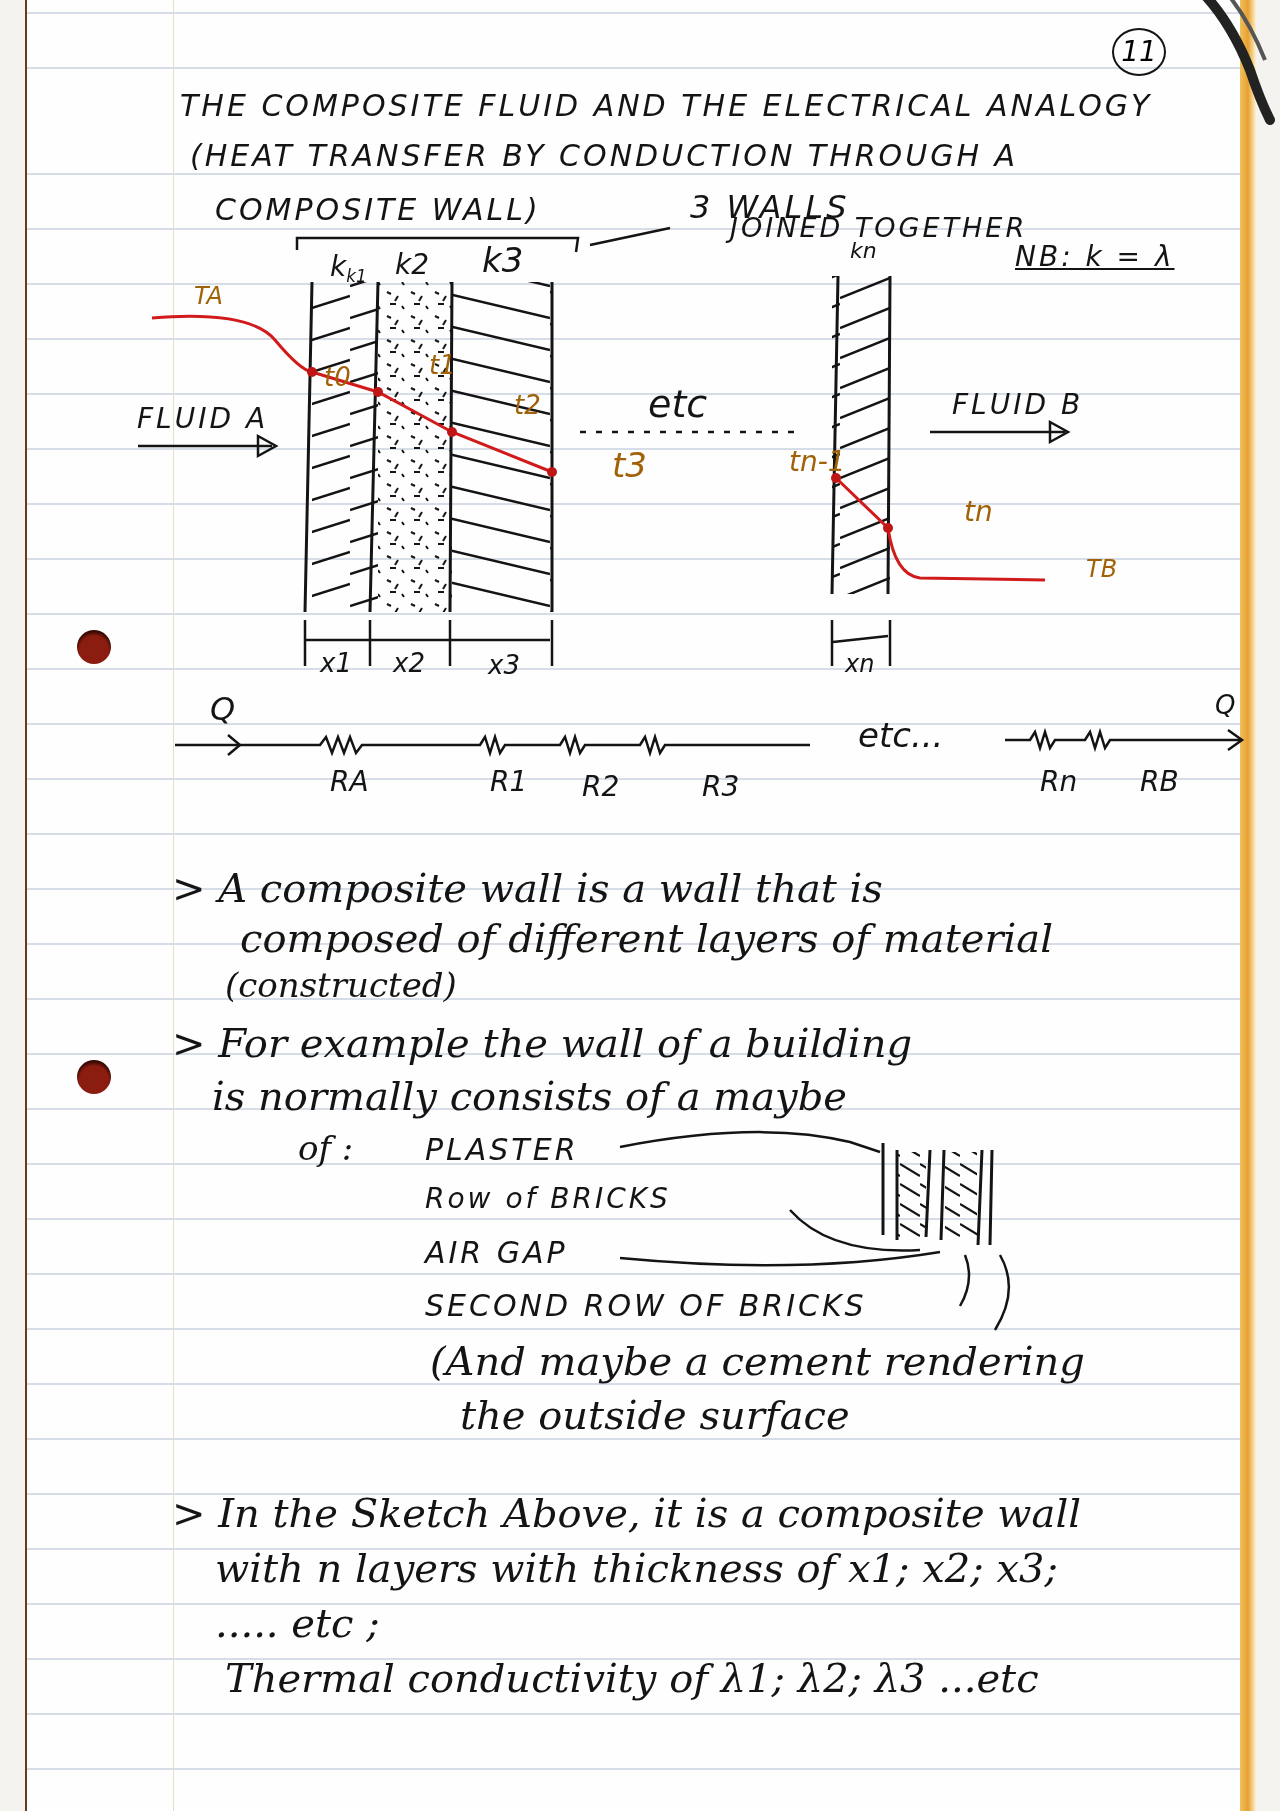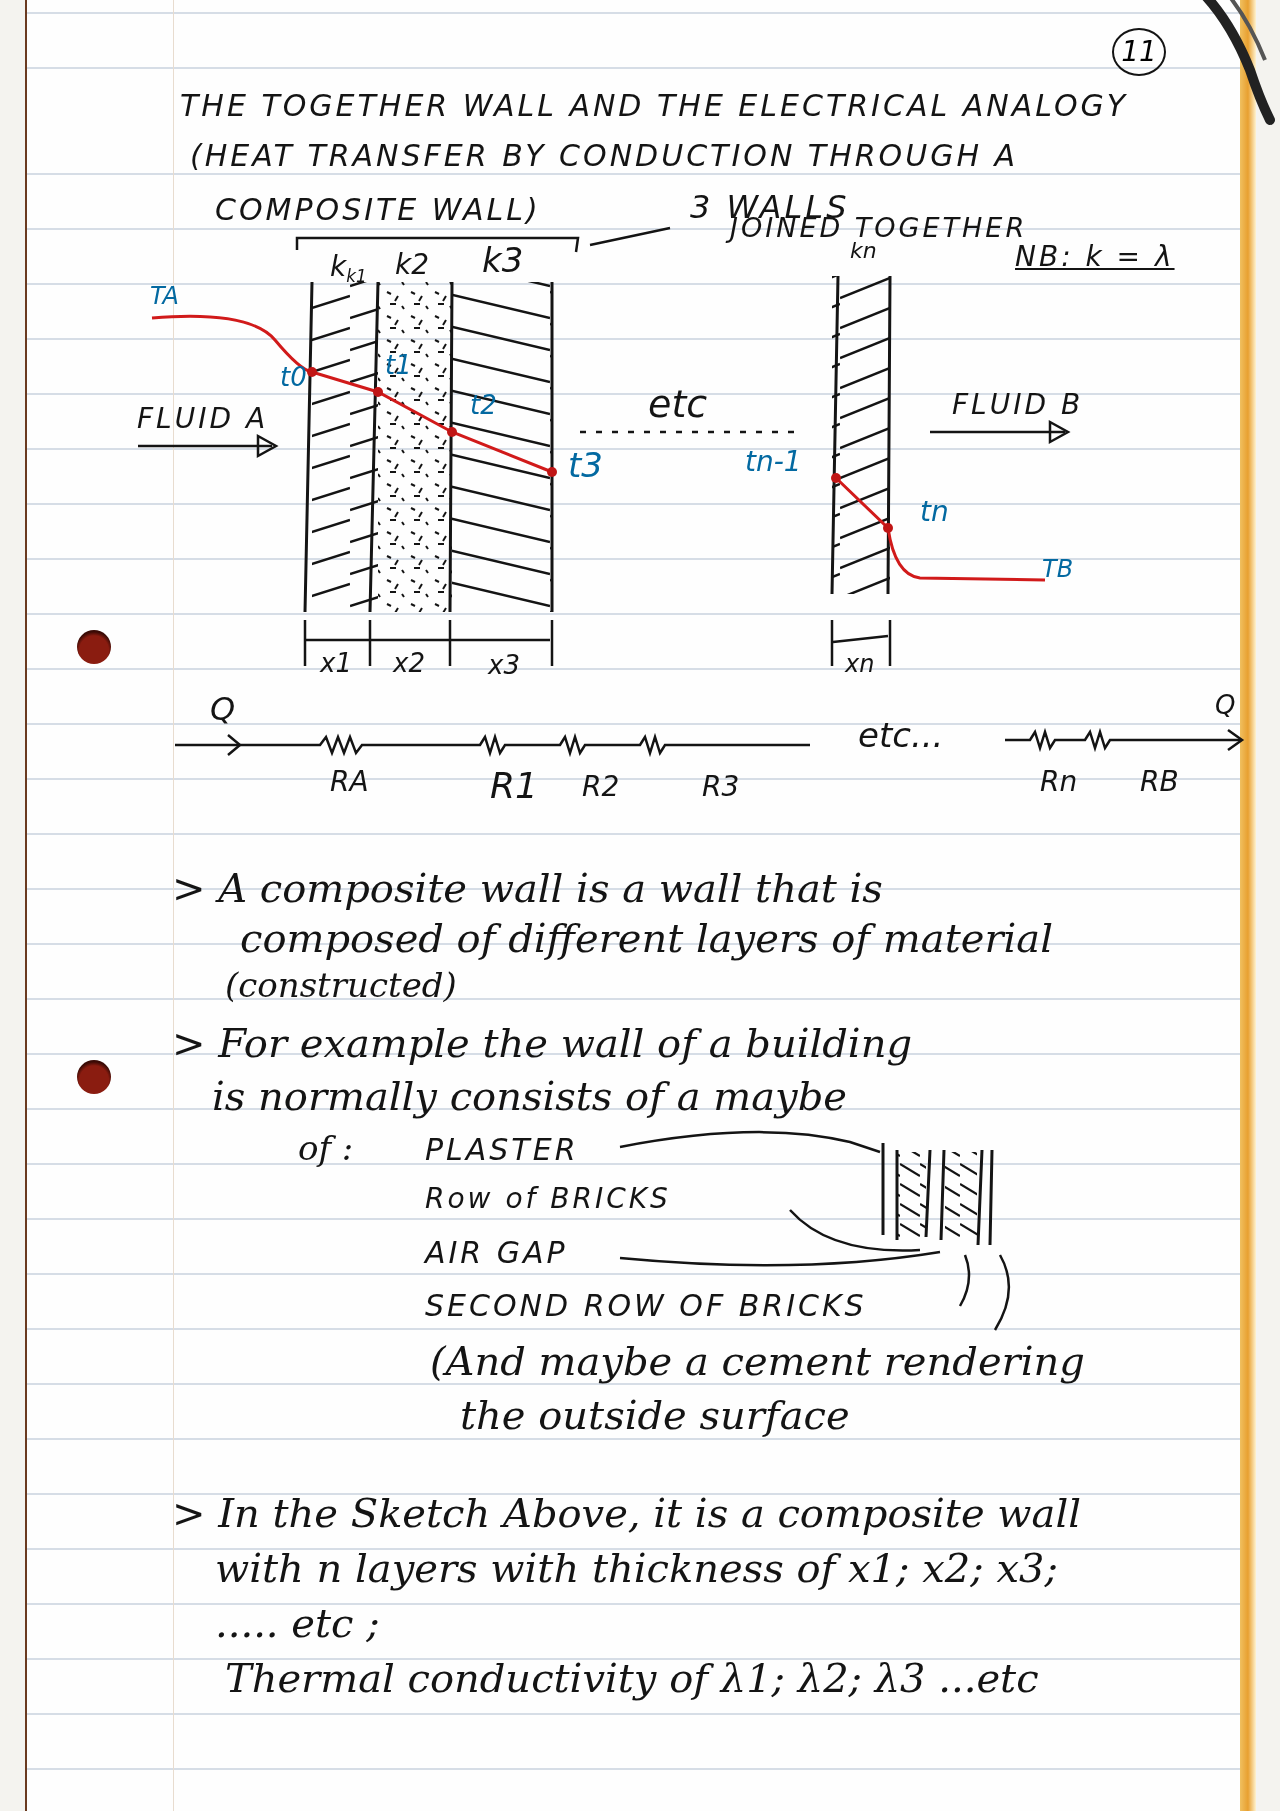--- a/index.html
+++ b/index.html
@@ -11,21 +11,21 @@
            background-position: 0 120px; }
   .margin-line { position:absolute; left:173px; top:0; width:1px; height:1811px; background:#e8dccf; }
   .edge-strip { position:absolute; left:1240px; top:0; width:16px; height:1811px;
                 background:linear-gradient(to right,#f0c060,#e8a030 50%,#fff3d0); }
   .clip { position:absolute; left:1190px; top:-20px; width:90px; height:200px; }
   .hole { position:absolute; width:34px; height:34px; border-radius:50%;
           background:radial-gradient(circle at 50% 60%, #8a1c10 0 55%, #3a0a05 70%); }
   .hand { position:absolute; font-family:"DejaVu Sans", sans-serif; color:#141414; white-space:nowrap; }
   .caps { letter-spacing:3px; font-size:30px; font-weight:normal; font-style:italic; }
   .cursive { font-family:"DejaVu Serif", serif; font-style:italic; font-size:40px; }
-  .red { color:#0369a1; }
+  .red { color:#a16207;margin-left:44px; }
   .pagenum { position:absolute; left:1112px; top:28px; width:50px; height:44px; border:2.5px solid #141414;
              border-radius:50%; text-align:center; line-height:44px; font-size:28px; font-style:italic; }
   svg.diagram { position:absolute; left:0; top:0; }
   .sub { font-size:0.6em; vertical-align:-0.35em; }
 </style>
 </head>
 <body>
 
 <div class="paper"></div>
 <div class="margin-line"></div>
@@ -34,21 +34,21 @@
 <svg class="clip" viewBox="0 0 90 200">
   <path d="M10 10 Q40 40 60 90 Q70 120 80 140" stroke="#222" stroke-width="10" fill="none" stroke-linecap="round"></path>
   <path d="M25 0 Q55 30 75 80" stroke="#555" stroke-width="4" fill="none"></path>
 </svg>
 
 <div class="hole" style="left:77px; top:630px;"></div>
 <div class="hole" style="left:77px; top:1060px;"></div>
 
 <div class="pagenum">11</div>
 
-<div class="hand caps" style="left:180px; top:88px;">THE TOGETHER WALL AND THE ELECTRICAL ANALOGY</div>
+<div class="hand caps" style="left:180px; top:88px;">THE COMPOSITE FLUID AND THE ELECTRICAL ANALOGY</div>
 <div class="hand caps" style="left:190px; top:138px;">(HEAT TRANSFER BY CONDUCTION THROUGH A</div>
 <div class="hand caps" style="left:215px; top:192px;">COMPOSITE WALL)</div>
 <div class="hand caps" style="left:690px; top:188px; font-size:32px;">3 WALLS</div>
 <div class="hand caps" style="left:730px; top:212px; font-size:27px;">JOINED TOGETHER</div>
 <div class="hand caps" style="left:1015px; top:240px; font-size:28px; text-decoration:underline;">NB: k = λ</div>
 
 <svg class="diagram" width="1280" height="820" viewBox="0 0 1280 820">
   <defs>
     <pattern id="hatchR" width="70" height="32" patternUnits="userSpaceOnUse">
       <path d="M0 30 L70 8" stroke="#141414" stroke-width="2.5"></path>
@@ -121,21 +121,21 @@
 <div class="hand" style="left:648px; top:382px; font-size:38px; font-style:italic;">etc</div>
 
 <div class="hand" style="left:320px; top:648px; font-size:26px; font-style:italic;">x1</div>
 <div class="hand" style="left:393px; top:648px; font-size:26px; font-style:italic;">x2</div>
 <div class="hand" style="left:488px; top:650px; font-size:26px; font-style:italic;">x3</div>
 <div class="hand" style="left:845px; top:650px; font-size:24px; font-style:italic;">xn</div>
 
 <div class="hand" style="left:210px; top:690px; font-size:32px; font-style:italic;">Q</div>
 <div class="hand" style="left:1215px; top:690px; font-size:26px; font-style:italic;">Q</div>
 <div class="hand" style="left:330px; top:765px; font-size:28px; font-style:italic;">RA</div>
-<div class="hand" style="left:490px; top:765px; font-size:36px; font-style:italic;text-align:center;">R1</div>
+<div class="hand" style="left:490px; top:765px; font-size:28px; font-style:italic;text-align:center;">R1</div>
 <div class="hand" style="left:582px; top:770px; font-size:28px; font-style:italic;">R2</div>
 <div class="hand" style="left:702px; top:770px; font-size:28px; font-style:italic;">R3</div>
 <div class="hand" style="left:858px; top:715px; font-size:34px; font-style:italic;">etc...</div>
 <div class="hand" style="left:1040px; top:765px; font-size:28px; font-style:italic;">Rn</div>
 <div class="hand" style="left:1140px; top:765px; font-size:28px; font-style:italic;">RB</div>
 
 <div class="hand cursive" style="left:172px; top:865px;">&gt; A composite wall is a wall that is</div>
 <div class="hand cursive" style="left:228px; top:915px;margin-left:12px;">composed of different layers of material</div>
 <div class="hand cursive" style="left:225px; top:965px; font-size:34px;text-align:center;">(constructed)</div>
 

